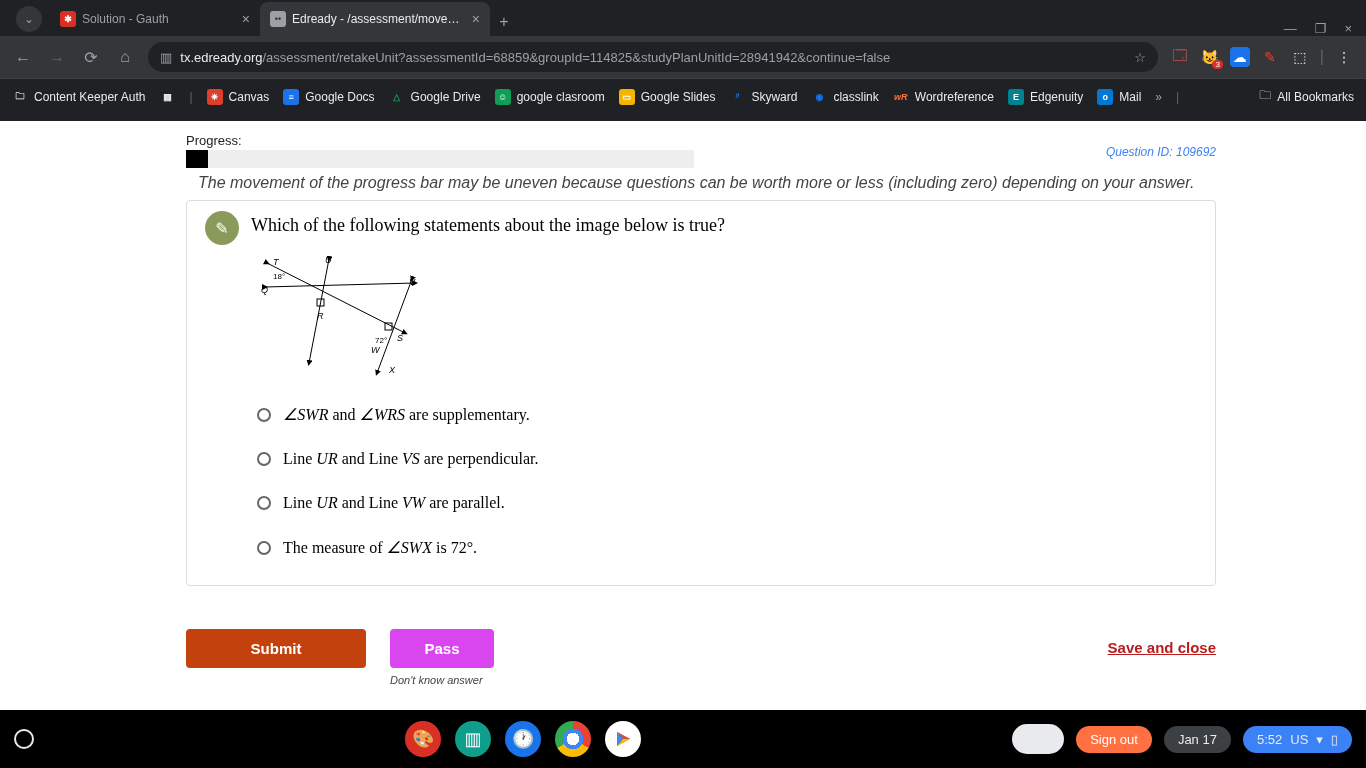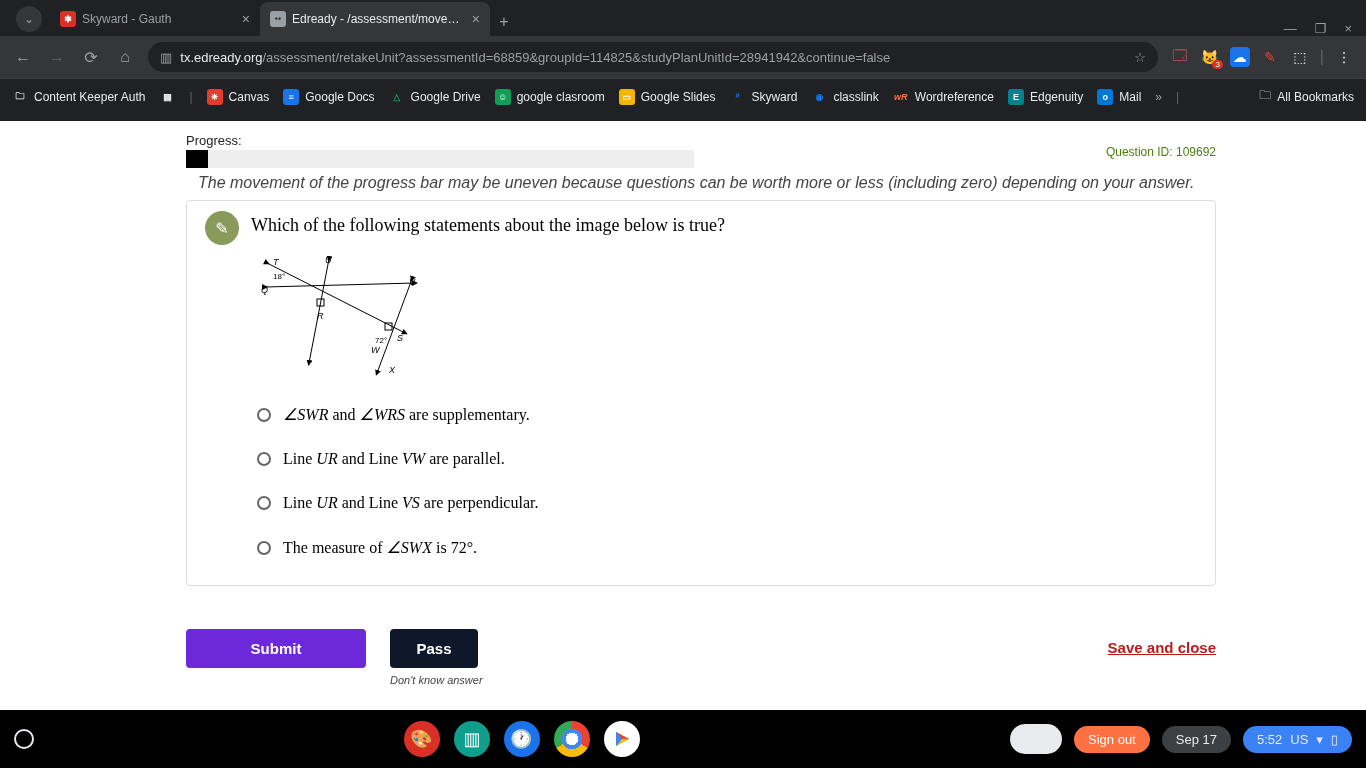--- a/index.html
+++ b/index.html
@@ -28,38 +28,38 @@
 .bookmark { display: flex; align-items: center; gap: 6px; }
 .bookmark-icon { width: 16px; height: 16px; border-radius: 3px; display: flex; align-items: center; justify-content: center; font-size: 9px; font-weight: bold; }
 .bm-sep { color: #5f6368; }
 .all-bookmarks { margin-left: auto; display: flex; align-items: center; gap: 6px; }
 
 .page { height: 589px; background: #fff; position: relative; margin-left: 36px; }
 .content-wrap { max-width: 1030px; margin: 0 auto; padding: 12px 0 0 0; position: relative; }
 .progress-label { font-size: 13px; color: #222; margin-left: 0; }
 .progress-bar { width: 508px; height: 18px; background: #eee; margin: 2px 0 6px 0; position: relative; }
 .progress-fill { position: absolute; left: 0; top: 0; height: 100%; width: 22px; background: #000; }
-.question-id { position: absolute; right: 0; top: 24px; font-size: 12px; color: #4d7c0f; }
+.question-id { position: absolute; right: 0; top: 24px; font-size: 12px; font-style: italic; color: #3b82f6; }
 .progress-note { font-size: 16px; font-style: italic; color: #444; margin: 4px 0 8px 12px; }
 
 .question-box { border: 1px solid #ddd; border-radius: 4px; padding: 10px 18px 28px 18px; margin-top: 2px; }
 .question-header { display: flex; align-items: flex-start; gap: 12px; }
 .edit-chip { width: 34px; height: 34px; border-radius: 50%; background: #8a9a5b; display: flex; align-items: center; justify-content: center; color: #fff; font-size: 16px; flex-shrink: 0; }
 .question-text { font-size: 18px; font-family: Georgia, serif; color: #000; padding-top: 4px; }
 .figure { margin: 8px 0 18px 52px; }
 .options { margin-left: 52px; display: flex; flex-direction: column; gap: 26px; }
 .option { display: flex; align-items: center; gap: 12px; font-family: Georgia, serif; font-size: 16px; }
 .radio { width: 14px; height: 14px; border: 2px solid #666; border-radius: 50%; flex-shrink: 0; }
 .angle { font-style: italic; }
 
 .footer-row { position: absolute; bottom: 24px; left: 0; right: 0; }
 .footer-inner { max-width: 1030px; margin: 0 auto; display: flex; align-items: flex-start; gap: 24px; }
 .btn { border: none; border-radius: 4px; padding: 11px 0; width: 180px; font-size: 15px; font-weight: bold; cursor: pointer; color: #fff; }
-.btn-submit { background: #6d28d9; }
-.btn-pass { background: #0f172a; width: 88px; }
+.btn-submit { background: #c2410c; }
+.btn-pass { background: #d946ef; width: 104px; }
 .pass-col { display: flex; flex-direction: column; gap: 6px; }
 .pass-note { font-size: 11px; font-style: italic; color: #444; }
 .save-close { margin-left: auto; color: #b91c1c; font-weight: bold; text-decoration: underline; font-size: 15px; padding-top: 10px; text-align: center; }
 
 .taskbar { height: 58px; background: #000; display: flex; align-items: center; padding: 0 14px; color: #e8eaed; }
 .launcher { width: 20px; height: 20px; border: 2px solid #e8eaed; border-radius: 50%; }
 .shelf-center { margin: 0 auto; display: flex; gap: 14px; }
 .shelf-icon { width: 36px; height: 36px; border-radius: 50%; display: flex; align-items: center; justify-content: center; font-size: 18px; }
 .shelf-icon.red { background: #d93025; color: #fff; }
 .shelf-icon.teal { background: #0f9d8c; color: #fff; }
@@ -74,21 +74,21 @@
 .time-pill { background: #3b82f6; display: flex; align-items: center; gap: 8px; }
 </style>
 </head>
 <body>
 
 <div class="browser-chrome">
   <div class="tab-bar">
     <div class="tab-dropdown">⌄</div>
     <div class="tab">
       <span class="tab-favicon" style="background:#d93025;color:#fff">✱</span>
-      <span class="tab-title">Skyward - Gauth</span>
+      <span class="tab-title">Solution - Gauth</span>
       <span class="tab-close">×</span>
     </div>
     <div class="tab active">
       <span class="tab-favicon" style="background:#9aa0a6;color:#333">••</span>
       <span class="tab-title">Edready - /assessment/movement</span>
       <span class="tab-close">×</span>
     </div>
     <div class="new-tab">+</div>
     <div class="window-controls">
       <span>—</span>
@@ -223,25 +223,25 @@
         </svg>
       </div>
 
       <div class="options">
         <label class="option">
           <span class="radio"></span>
           <span><span class="angle">∠SWR</span><span> and </span><span class="angle">∠WRS</span><span> are supplementary.</span></span>
         </label>
         <label class="option">
           <span class="radio"></span>
+          <span><span>Line </span><i>UR</i><span> and Line </span><i>VS</i><span> are perpendicular.</span></span>
+        </label>
+        <label class="option">
+          <span class="radio"></span>
           <span><span>Line </span><i>UR</i><span> and Line </span><i>VW</i><span> are parallel.</span></span>
-        </label>
-        <label class="option">
-          <span class="radio"></span>
-          <span><span>Line </span><i>UR</i><span> and Line </span><i>VS</i><span> are perpendicular.</span></span>
         </label>
         <label class="option">
           <span class="radio"></span>
           <span><span>The measure of </span><span class="angle">∠SWX</span><span> is </span><span>72°</span><span>.</span></span>
         </label>
       </div>
     </div>
   </div>
 
   <div class="footer-row">
@@ -268,21 +268,21 @@
           <polygon points="3,2 16,9 3,16" fill="#34a853"></polygon>
           <polygon points="3,2 16,9 9,9" fill="#ea4335"></polygon>
           <polygon points="3,16 16,9 9,9" fill="#fbbc05"></polygon>
           <polygon points="3,2 3,16 9,9" fill="#4285f4"></polygon>
         </svg>
       </div>
   </div>
   <div class="shelf-right">
     <div class="pill avatar-pill"></div>
     <div class="pill signout">Sign out</div>
-    <div class="pill date-pill">Sep 17</div>
+    <div class="pill date-pill">Jan 17</div>
     <div class="pill time-pill">
       <span>5:52</span>
       <span>US</span>
       <span>▾</span>
       <span>▯</span>
     </div>
   </div>
 </div>
 
 </body></html>

